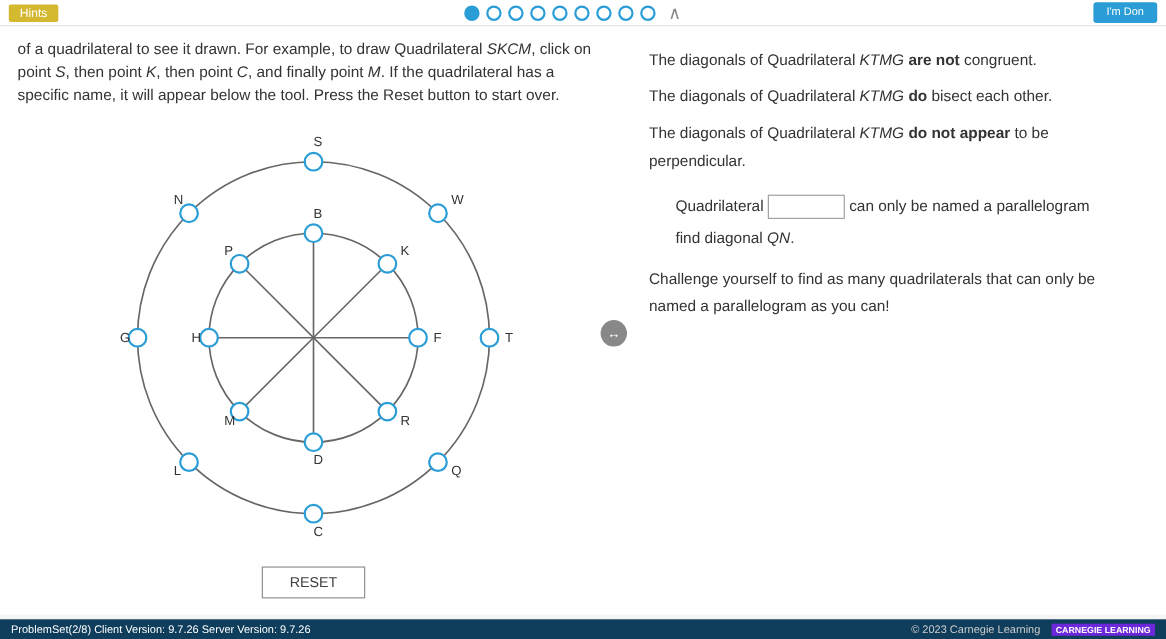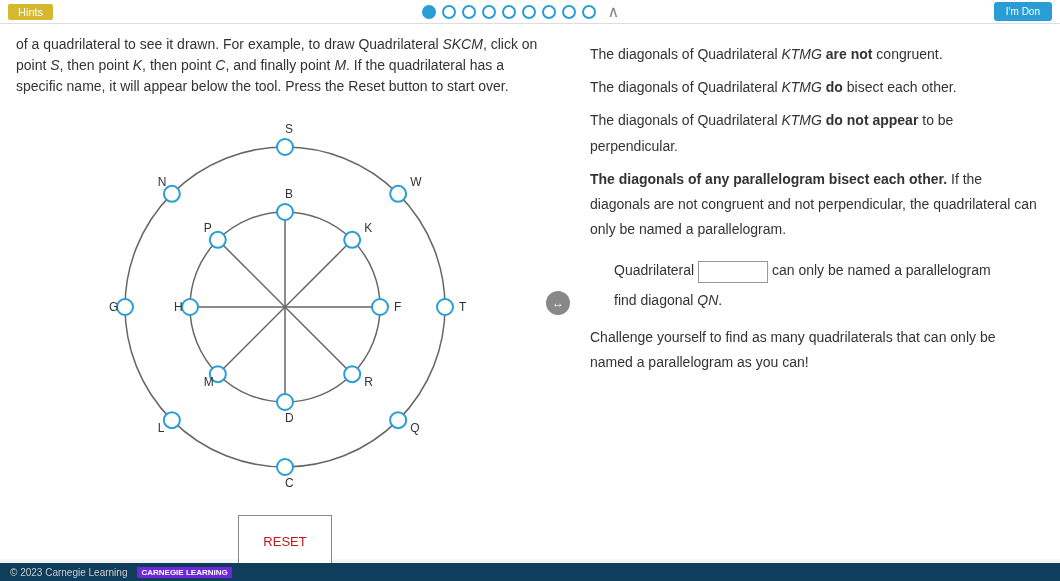--- a/index.html
+++ b/index.html
@@ -12,21 +12,21 @@
     .done-btn { background: #2a9dd6; color: #fff; padding: 4px 12px; font-size: 10px; border-radius: 3px; }
     .chevron { color: #888; margin: 0 6px; }
     .main { display: flex; height: 535px; background: #fff; }
     .left-panel { width: 570px; padding: 10px 16px; }
     .instructions { font-size: 14px; color: #333; line-height: 1.5; margin-bottom: 10px; }
     .tool-area { position: relative; width: 400px; height: 400px; margin: 0 auto 8px; }
     svg.diagram { position: absolute; inset: 0; }
     .point-circle { fill: #fff; stroke: #2a9dd6; stroke-width: 2; }
     .point-label { font-size: 12px; fill: #333; font-family: Arial; }
     .big-circle, .small-circle, .spoke { fill: none; stroke: #666; stroke-width: 1.5; }
-    .reset-btn { display: block; margin: 0 auto; padding: 18px 24px; background: #fff; border: 1px solid #888; font-size: 13px; color: #b91c1c; cursor: pointer; }
+    .reset-btn { display: block; margin: 0 auto; padding: 6px 24px; background: #fff; border: 1px solid #888; font-size: 13px; color: #404040; cursor: pointer; }
     .right-panel { width: 490px; padding: 18px 20px; font-size: 14px; color: #333; line-height: 1.8; }
     .right-panel p { margin-bottom: 8px; }
     .answer-line { margin: 16px 0 4px 24px; }
     .answer-input { width: 70px; height: 22px; border: 1px solid #999; background: #fff; vertical-align: middle; }
     .sub-line { margin-left: 24px; margin-bottom: 12px; }
     .nav-arrow { position: absolute; right: 490px; top: 50%; width: 24px; height: 24px; background: #888; border-radius: 50%; color: #fff; display: flex; align-items: center; justify-content: center; font-size: 12px; }
     .footer { position: absolute; bottom: 0; left: 0; right: 0; background: #0f3d5c; color: #fff; height: 18px; font-size: 10px; display: flex; align-items: center; justify-content: space-between; padding: 0 10px; }
     .footer-right { display: flex; gap: 10px; align-items: flex-start; color: #ccc; }
     .logo-box { background: #6d28d9; color: #fff; padding: 1px 4px; font-size: 8px; font-weight: bold; }
   </style>
@@ -101,30 +101,30 @@
           </g>
       </svg>
     </div>
     <button class="reset-btn">RESET</button>
   </div>
 
   <div class="right-panel">
     <p><span>The diagonals of Quadrilateral </span><i>KTMG</i><b> are not</b><span> congruent.</span></p>
     <p><span>The diagonals of Quadrilateral </span><i>KTMG</i><b> do</b><span> bisect each other.</span></p>
     <p><span>The diagonals of Quadrilateral </span><i>KTMG</i><b> do not appear</b><span> to be perpendicular.</span></p>
-    <p><b>The diagonals of any parallelogram bisect each other.</b><span> If the diagonals are not congruent and not perpendicular, the quadrilateral can only be named a parallelogram.</span></p>
     <div class="answer-line">
       <span>Quadrilateral</span>
       <input class="answer-input" style="">
       <span> can only be named a parallelogram</span>
     </div>
     <div class="sub-line"><span>find diagonal </span><i>QN</i><span>.</span></div>
     <p>Challenge yourself to find as many quadrilaterals that can only be named a parallelogram as you can!</p>
   </div>
   <div class="nav-arrow">↔</div>
 </div>
 
 <div class="footer">
+  <span>ProblemSet(2/8)   Client Version: 9.7.26   Server Version: 9.7.26</span>
   <div class="footer-right">
     <span>© 2023 Carnegie Learning</span>
     <span class="logo-box">CARNEGIE LEARNING</span>
   </div>
 </div>
 
 </body></html>

